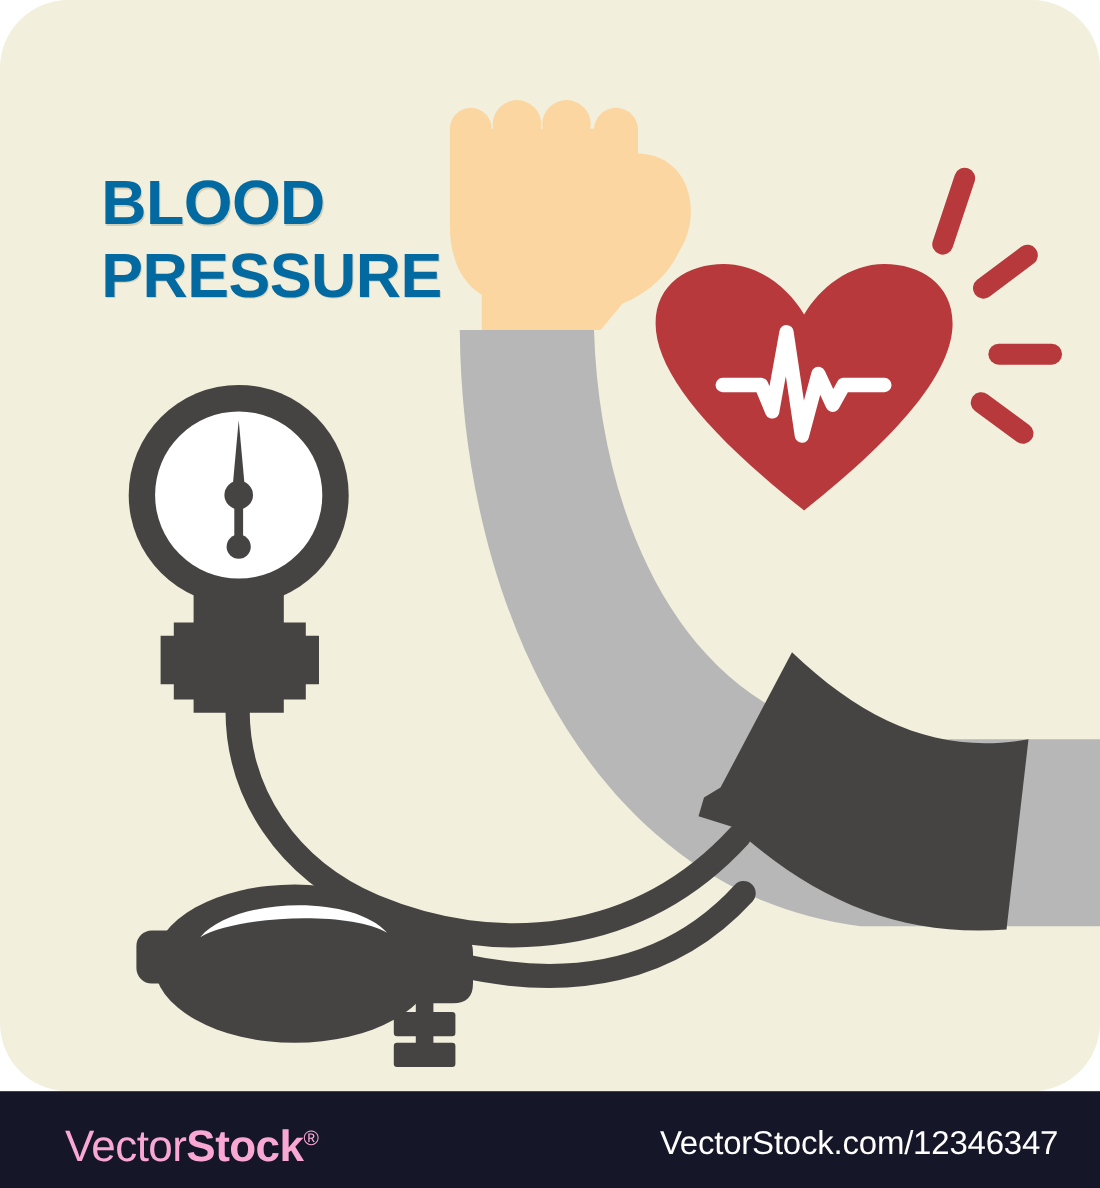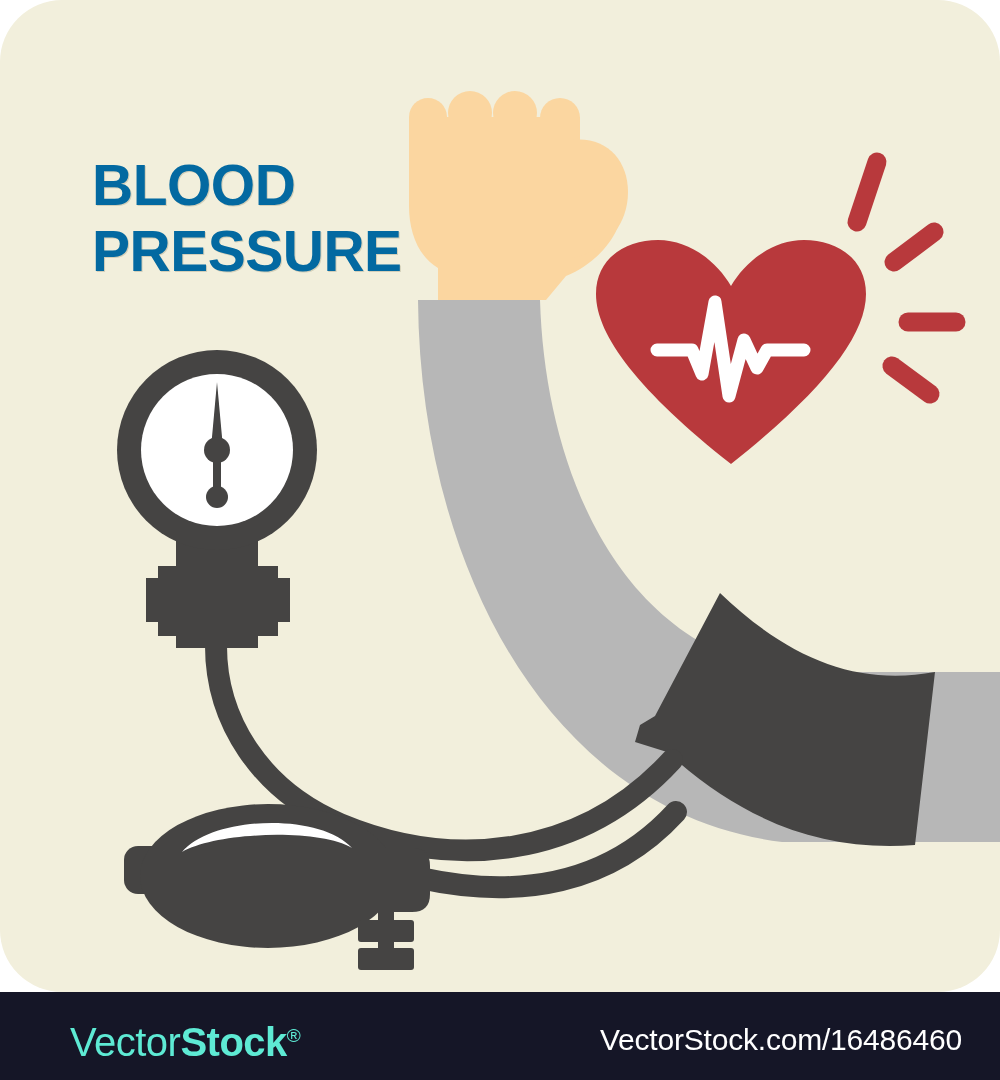--- a/index.html
+++ b/index.html
@@ -49,23 +49,23 @@
   #footer {
     position: absolute;
     left: 0;
     top: 992px;
     width: 1000px;
     height: 88px;
     background: #151627;
   }
   #brand {
     position: absolute;
-    left: 70px;
+    left: 59px;
     top: 22px;
-    color: #5eead4;
+    color: #f9a8d4;
     font-size: 40px;
     line-height: 44px;
     letter-spacing: -0.5px;
     white-space: nowrap;
   }
   #brand .brand-light { font-weight: 300; }
   #brand .brand-bold { font-weight: bold; }
   #brand .brand-reg {
     font-size: 19px;
     vertical-align: super;
@@ -223,16 +223,16 @@
 
     </svg>
 
     <div id="title">BLOOD
 PRESSURE</div>
 
   </div>
 
   <div id="footer">
     <div id="brand"><span class="brand-light">Vector</span><span class="brand-bold">Stock</span><span class="brand-reg">®</span></div>
-    <div id="site-url">VectorStock.com/16486460</div>
+    <div id="site-url">VectorStock.com/12346347</div>
   </div>
 
 </div>
 
 </body></html>

